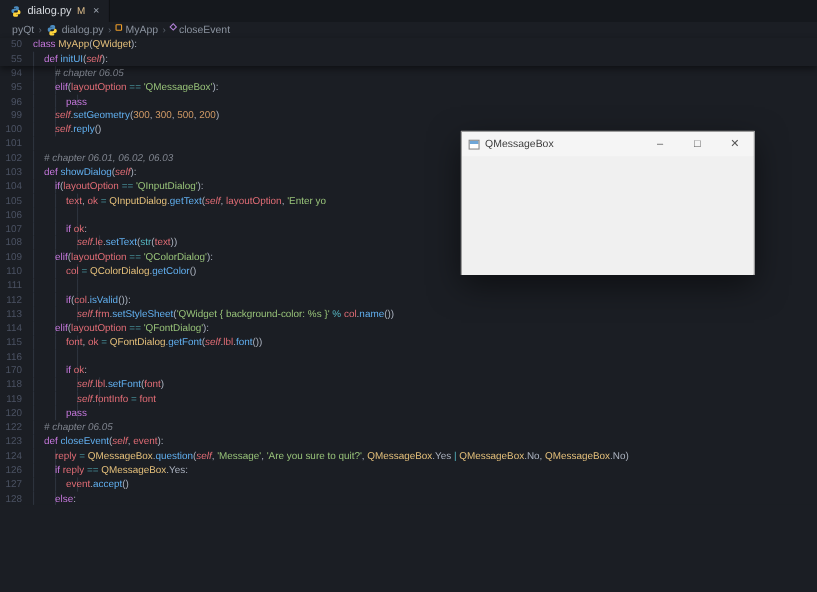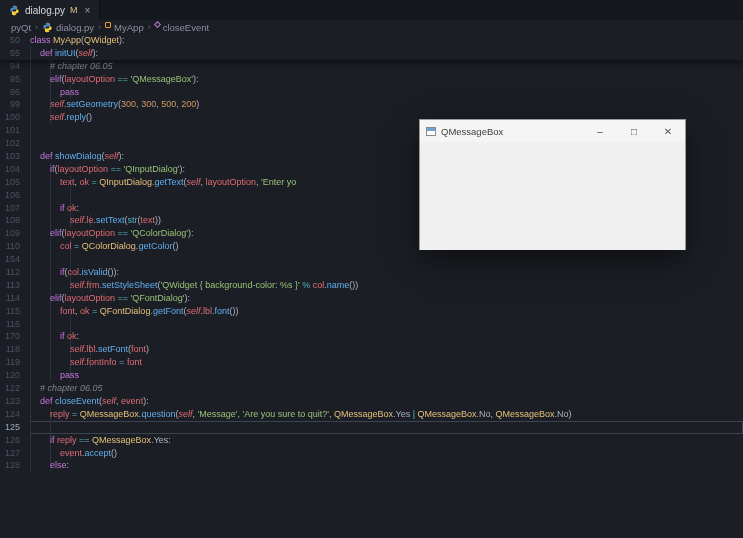--- a/index.html
+++ b/index.html
@@ -118,43 +118,42 @@
       <div class="line"><span class="ln">50</span><span class="lt"><span class="toks"><span class="tk-kw">class</span><span class="tk-pl"> </span><span class="tk-cls">MyApp</span><span class="tk-pl">(</span><span class="tk-cls">QWidget</span><span class="tk-pl">):</span></span></span></div>
       <div class="line"><span class="ln">55</span><span class="lt"><i class="guide" style="left: 0ch;"></i><span class="toks">    <span class="tk-kw">def</span><span class="tk-pl"> </span><span class="tk-fn">initUI</span><span class="tk-pl">(</span><span class="tk-self">self</span><span class="tk-pl">):</span></span></span></div>
     </div>
   <div>
       <div class="line"><span class="ln">94</span><span class="lt"><i class="guide" style="left: 0ch;"></i><i class="guide" style="left: 4ch;"></i><span class="toks">        <span class="tk-com"># chapter 06.05</span></span></span></div>
       <div class="line"><span class="ln">95</span><span class="lt"><i class="guide" style="left: 0ch;"></i><i class="guide" style="left: 4ch;"></i><span class="toks">        <span class="tk-kw">elif</span><span class="tk-pl">(</span><span class="tk-var">layoutOption</span><span class="tk-pl"> </span><span class="tk-op">==</span><span class="tk-pl"> </span><span class="tk-str">'QMessageBox'</span><span class="tk-pl">):</span></span></span></div>
       <div class="line"><span class="ln">96</span><span class="lt"><i class="guide" style="left: 0ch;"></i><i class="guide" style="left: 4ch;"></i><i class="guide" style="left: 8ch;"></i><span class="toks">            <span class="tk-kw">pass</span></span></span></div>
       <div class="line"><span class="ln">99</span><span class="lt"><i class="guide" style="left: 0ch;"></i><i class="guide" style="left: 4ch;"></i><span class="toks">        <span class="tk-self">self</span><span class="tk-pl">.</span><span class="tk-fn">setGeometry</span><span class="tk-pl">(</span><span class="tk-num">300</span><span class="tk-pl">, </span><span class="tk-num">300</span><span class="tk-pl">, </span><span class="tk-num">500</span><span class="tk-pl">, </span><span class="tk-num">200</span><span class="tk-pl">)</span></span></span></div>
       <div class="line"><span class="ln">100</span><span class="lt"><i class="guide" style="left: 0ch;"></i><i class="guide" style="left: 4ch;"></i><span class="toks">        <span class="tk-self">self</span><span class="tk-pl">.</span><span class="tk-fn">reply</span><span class="tk-pl">()</span></span></span></div>
       <div class="line"><span class="ln">101</span><span class="lt"><i class="guide" style="left: 0ch;"></i><span class="toks"></span></span></div>
-      <div class="line"><span class="ln">102</span><span class="lt"><i class="guide" style="left: 0ch;"></i></span></div>
+      <div class="line"><span class="ln">102</span><span class="lt"><i class="guide" style="left: 0ch;"></i><span class="toks">    <span class="tk-com"># chapter 06.01, 06.02, 06.03</span></span></span></div>
       <div class="line"><span class="ln">103</span><span class="lt"><i class="guide" style="left: 0ch;"></i><span class="toks">    <span class="tk-kw">def</span><span class="tk-pl"> </span><span class="tk-fn">showDialog</span><span class="tk-pl">(</span><span class="tk-self">self</span><span class="tk-pl">):</span></span></span></div>
       <div class="line"><span class="ln">104</span><span class="lt"><i class="guide" style="left: 0ch;"></i><i class="guide" style="left: 4ch;"></i><span class="toks">        <span class="tk-kw">if</span><span class="tk-pl">(</span><span class="tk-var">layoutOption</span><span class="tk-pl"> </span><span class="tk-op">==</span><span class="tk-pl"> </span><span class="tk-str">'QInputDialog'</span><span class="tk-pl">):</span></span></span></div>
       <div class="line"><span class="ln">105</span><span class="lt"><i class="guide" style="left: 0ch;"></i><i class="guide" style="left: 4ch;"></i><i class="guide" style="left: 8ch;"></i><span class="toks">            <span class="tk-var">text</span><span class="tk-pl">, </span><span class="tk-var">ok</span><span class="tk-pl"> </span><span class="tk-op">=</span><span class="tk-pl"> </span><span class="tk-cls">QInputDialog</span><span class="tk-pl">.</span><span class="tk-fn">getText</span><span class="tk-pl">(</span><span class="tk-self">self</span><span class="tk-pl">, </span><span class="tk-var">layoutOption</span><span class="tk-pl">, </span><span class="tk-str">'Enter yo</span></span></span></div>
       <div class="line"><span class="ln">106</span><span class="lt"><i class="guide" style="left: 0ch;"></i><i class="guide" style="left: 4ch;"></i><i class="guide" style="left: 8ch;"></i><span class="toks"></span></span></div>
       <div class="line"><span class="ln">107</span><span class="lt"><i class="guide" style="left: 0ch;"></i><i class="guide" style="left: 4ch;"></i><i class="guide" style="left: 8ch;"></i><span class="toks">            <span class="tk-kw">if</span><span class="tk-pl"> </span><span class="tk-var">ok</span><span class="tk-pl">:</span></span></span></div>
       <div class="line"><span class="ln">108</span><span class="lt"><i class="guide" style="left: 0ch;"></i><i class="guide" style="left: 4ch;"></i><i class="guide" style="left: 8ch;"></i><i class="guide" style="left: 12ch;"></i><span class="toks">                <span class="tk-self">self</span><span class="tk-pl">.</span><span class="tk-var">le</span><span class="tk-pl">.</span><span class="tk-fn">setText</span><span class="tk-pl">(</span><span class="tk-bi">str</span><span class="tk-pl">(</span><span class="tk-var">text</span><span class="tk-pl">))</span></span></span></div>
       <div class="line"><span class="ln">109</span><span class="lt"><i class="guide" style="left: 0ch;"></i><i class="guide" style="left: 4ch;"></i><span class="toks">        <span class="tk-kw">elif</span><span class="tk-pl">(</span><span class="tk-var">layoutOption</span><span class="tk-pl"> </span><span class="tk-op">==</span><span class="tk-pl"> </span><span class="tk-str">'QColorDialog'</span><span class="tk-pl">):</span></span></span></div>
       <div class="line"><span class="ln">110</span><span class="lt"><i class="guide" style="left: 0ch;"></i><i class="guide" style="left: 4ch;"></i><i class="guide" style="left: 8ch;"></i><span class="toks">            <span class="tk-var">col</span><span class="tk-pl"> </span><span class="tk-op">=</span><span class="tk-pl"> </span><span class="tk-cls">QColorDialog</span><span class="tk-pl">.</span><span class="tk-fn">getColor</span><span class="tk-pl">()</span></span></span></div>
-      <div class="line"><span class="ln">154</span><span class="lt"><i class="guide" style="left: 0ch;"></i><i class="guide" style="left: 4ch;"></i><i class="guide" style="left: 8ch;"></i><span class="toks"></span></span></div>
+      <div class="line"><span class="ln">111</span><span class="lt"><i class="guide" style="left: 0ch;"></i><i class="guide" style="left: 4ch;"></i><i class="guide" style="left: 8ch;"></i><span class="toks"></span></span></div>
       <div class="line"><span class="ln">112</span><span class="lt"><i class="guide" style="left: 0ch;"></i><i class="guide" style="left: 4ch;"></i><i class="guide" style="left: 8ch;"></i><span class="toks">            <span class="tk-kw">if</span><span class="tk-pl">(</span><span class="tk-var">col</span><span class="tk-pl">.</span><span class="tk-fn">isValid</span><span class="tk-pl">()):</span></span></span></div>
       <div class="line"><span class="ln">113</span><span class="lt"><i class="guide" style="left: 0ch;"></i><i class="guide" style="left: 4ch;"></i><i class="guide" style="left: 8ch;"></i><i class="guide" style="left: 12ch;"></i><span class="toks">                <span class="tk-self">self</span><span class="tk-pl">.</span><span class="tk-var">frm</span><span class="tk-pl">.</span><span class="tk-fn">setStyleSheet</span><span class="tk-pl">(</span><span class="tk-str">'QWidget { background-color: %s }'</span><span class="tk-pl"> </span><span class="tk-op">%</span><span class="tk-pl"> </span><span class="tk-var">col</span><span class="tk-pl">.</span><span class="tk-fn">name</span><span class="tk-pl">())</span></span></span></div>
       <div class="line"><span class="ln">114</span><span class="lt"><i class="guide" style="left: 0ch;"></i><i class="guide" style="left: 4ch;"></i><span class="toks">        <span class="tk-kw">elif</span><span class="tk-pl">(</span><span class="tk-var">layoutOption</span><span class="tk-pl"> </span><span class="tk-op">==</span><span class="tk-pl"> </span><span class="tk-str">'QFontDialog'</span><span class="tk-pl">):</span></span></span></div>
       <div class="line"><span class="ln">115</span><span class="lt"><i class="guide" style="left: 0ch;"></i><i class="guide" style="left: 4ch;"></i><i class="guide" style="left: 8ch;"></i><span class="toks">            <span class="tk-var">font</span><span class="tk-pl">, </span><span class="tk-var">ok</span><span class="tk-pl"> </span><span class="tk-op">=</span><span class="tk-pl"> </span><span class="tk-cls">QFontDialog</span><span class="tk-pl">.</span><span class="tk-fn">getFont</span><span class="tk-pl">(</span><span class="tk-self">self</span><span class="tk-pl">.</span><span class="tk-var">lbl</span><span class="tk-pl">.</span><span class="tk-fn">font</span><span class="tk-pl">())</span></span></span></div>
       <div class="line"><span class="ln">116</span><span class="lt"><i class="guide" style="left: 0ch;"></i><i class="guide" style="left: 4ch;"></i><i class="guide" style="left: 8ch;"></i><span class="toks"></span></span></div>
       <div class="line"><span class="ln">170</span><span class="lt"><i class="guide" style="left: 0ch;"></i><i class="guide" style="left: 4ch;"></i><i class="guide" style="left: 8ch;"></i><span class="toks">            <span class="tk-kw">if</span><span class="tk-pl"> </span><span class="tk-var">ok</span><span class="tk-pl">:</span></span></span></div>
       <div class="line"><span class="ln">118</span><span class="lt"><i class="guide" style="left: 0ch;"></i><i class="guide" style="left: 4ch;"></i><i class="guide" style="left: 8ch;"></i><i class="guide" style="left: 12ch;"></i><span class="toks">                <span class="tk-self">self</span><span class="tk-pl">.</span><span class="tk-var">lbl</span><span class="tk-pl">.</span><span class="tk-fn">setFont</span><span class="tk-pl">(</span><span class="tk-var">font</span><span class="tk-pl">)</span></span></span></div>
       <div class="line"><span class="ln">119</span><span class="lt"><i class="guide" style="left: 0ch;"></i><i class="guide" style="left: 4ch;"></i><i class="guide" style="left: 8ch;"></i><i class="guide" style="left: 12ch;"></i><span class="toks">                <span class="tk-self">self</span><span class="tk-pl">.</span><span class="tk-var">fontInfo</span><span class="tk-pl"> </span><span class="tk-op">=</span><span class="tk-pl"> </span><span class="tk-var">font</span></span></span></div>
       <div class="line"><span class="ln">120</span><span class="lt"><i class="guide" style="left: 0ch;"></i><i class="guide" style="left: 4ch;"></i><i class="guide" style="left: 8ch;"></i><span class="toks">            <span class="tk-kw">pass</span></span></span></div>
       <div class="line"><span class="ln">122</span><span class="lt"><i class="guide" style="left: 0ch;"></i><span class="toks">    <span class="tk-com"># chapter 06.05</span></span></span></div>
       <div class="line"><span class="ln">123</span><span class="lt"><i class="guide" style="left: 0ch;"></i><span class="toks">    <span class="tk-kw">def</span><span class="tk-pl"> </span><span class="tk-fn">closeEvent</span><span class="tk-pl">(</span><span class="tk-self">self</span><span class="tk-pl">, </span><span class="tk-var">event</span><span class="tk-pl">):</span></span></span></div>
       <div class="line"><span class="ln">124</span><span class="lt"><i class="guide" style="left: 0ch;"></i><i class="guide" style="left: 4ch;"></i><span class="toks">        <span class="tk-var">reply</span><span class="tk-pl"> </span><span class="tk-op">=</span><span class="tk-pl"> </span><span class="tk-cls">QMessageBox</span><span class="tk-pl">.</span><span class="tk-fn">question</span><span class="tk-pl">(</span><span class="tk-self">self</span><span class="tk-pl">, </span><span class="tk-str">'Message'</span><span class="tk-pl">, </span><span class="tk-str">'Are you sure to quit?'</span><span class="tk-pl">, </span><span class="tk-cls">QMessageBox</span><span class="tk-pl">.Yes </span><span class="tk-op">|</span><span class="tk-pl"> </span><span class="tk-cls">QMessageBox</span><span class="tk-pl">.No, </span><span class="tk-cls">QMessageBox</span><span class="tk-pl">.No)</span></span></span></div>
-      <div class="line current"><span class="ln">125</span><span class="lt"><i class="guide" style="left: 0ch;"></i><i class="guide" style="left: 4ch;"></i><span class="toks"></span></span></div>
       <div class="line"><span class="ln">126</span><span class="lt"><i class="guide" style="left: 0ch;"></i><i class="guide" style="left: 4ch;"></i><span class="toks">        <span class="tk-kw">if</span><span class="tk-pl"> </span><span class="tk-var">reply</span><span class="tk-pl"> </span><span class="tk-op">==</span><span class="tk-pl"> </span><span class="tk-cls">QMessageBox</span><span class="tk-pl">.Yes:</span></span></span></div>
       <div class="line"><span class="ln">127</span><span class="lt"><i class="guide" style="left: 0ch;"></i><i class="guide" style="left: 4ch;"></i><i class="guide" style="left: 8ch;"></i><span class="toks">            <span class="tk-var">event</span><span class="tk-pl">.</span><span class="tk-fn">accept</span><span class="tk-pl">()</span></span></span></div>
       <div class="line"><span class="ln">128</span><span class="lt"><i class="guide" style="left: 0ch;"></i><i class="guide" style="left: 4ch;"></i><span class="toks">        <span class="tk-kw">else</span><span class="tk-pl">:</span></span></span></div>
     </div>
 </div>
 
 <div class="qwin">
   <div class="qwin-title">
     <span class="qwin-ic"></span>
     <span class="qwin-text">QMessageBox</span>

